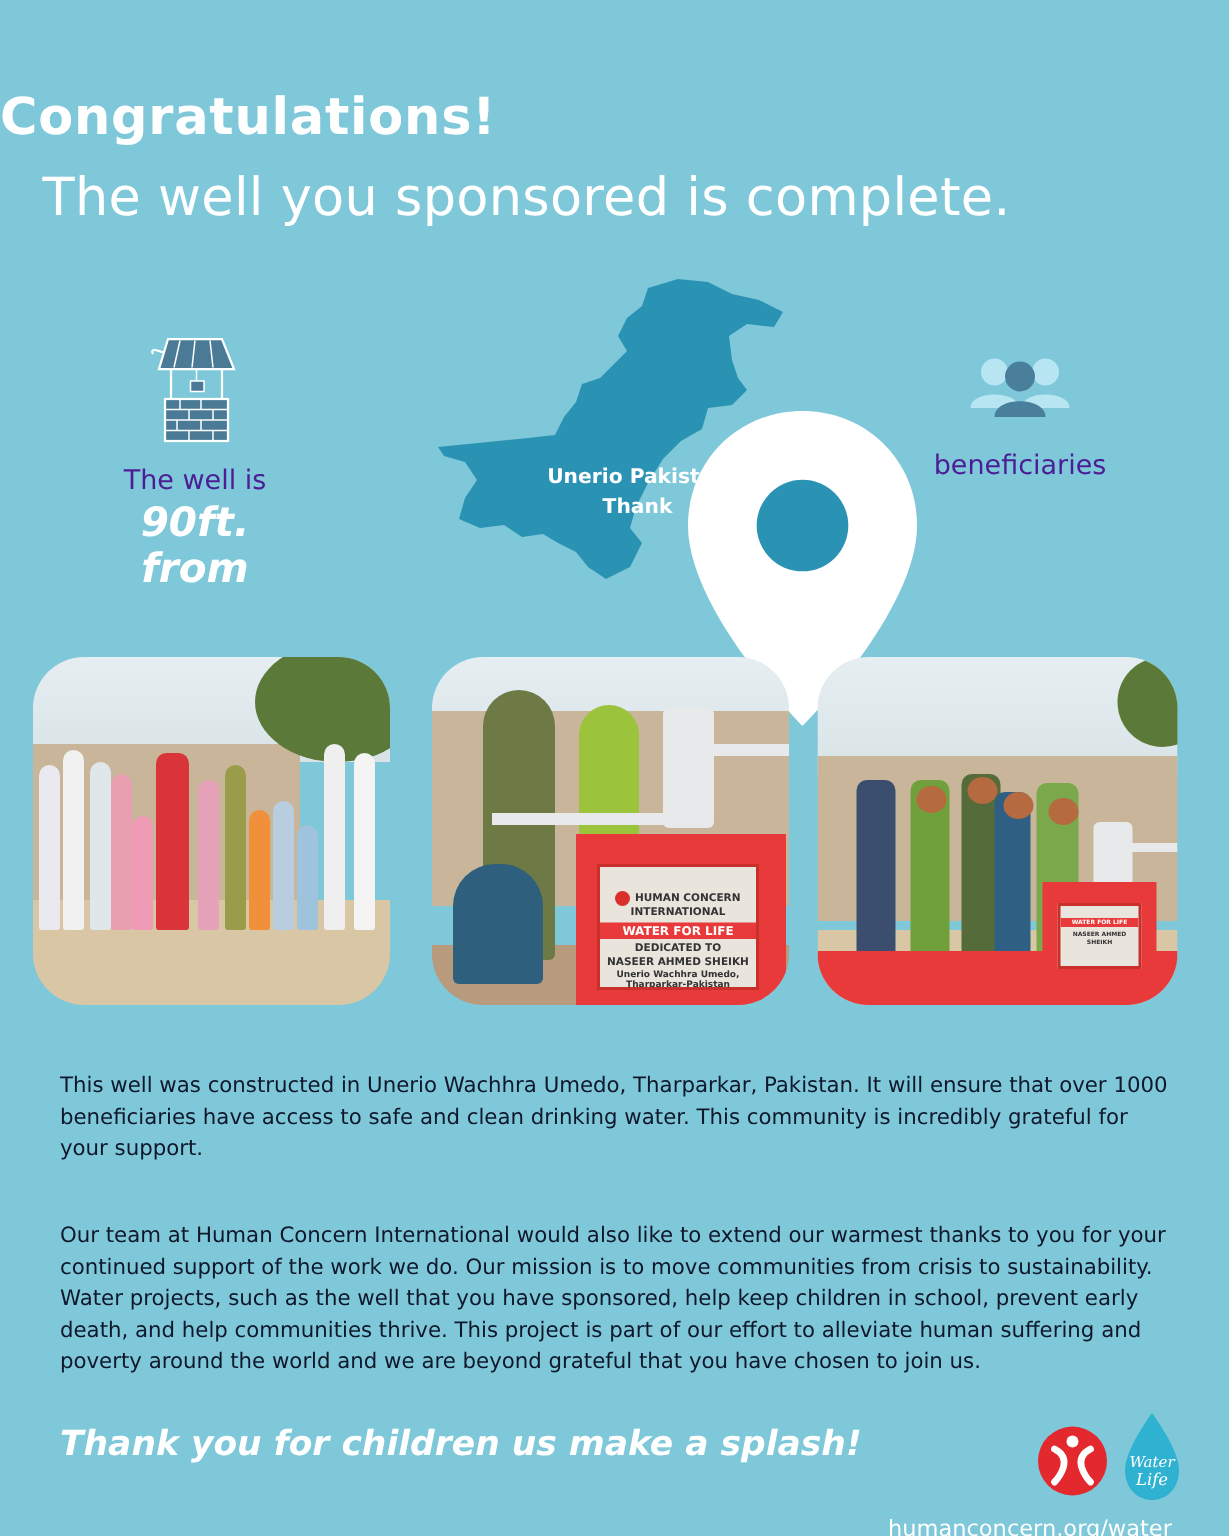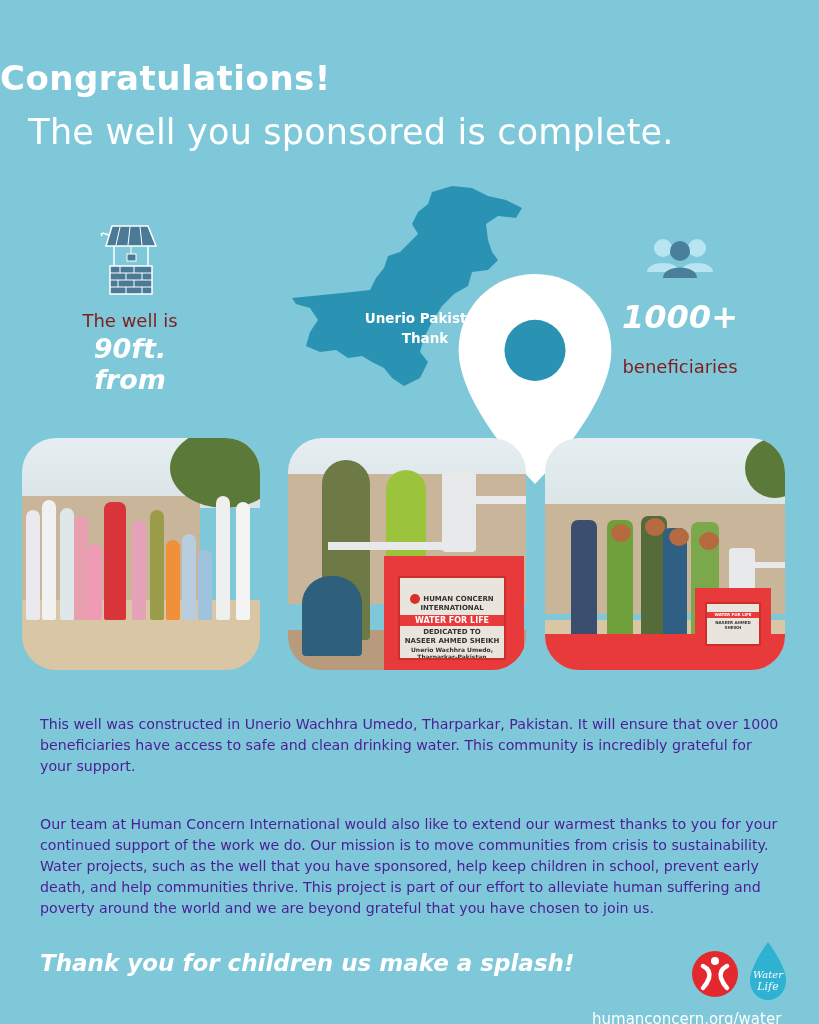--- a/index.html
+++ b/index.html
@@ -17,21 +17,21 @@
     }
     .subheadline {
       position: absolute; left: 0; width: 702px; top: 112px;
       text-align: center; font-size: 35px; font-weight: normal;
       font-family: "DejaVu Sans", sans-serif; letter-spacing: 0.2px;
     }
     
     .stat { position: absolute; text-align: center; }
     .stat-well { left: 55px; top: 222px; width: 150px; }
     .well-icon { width: 64px; height: 74px; margin: 0 auto; display: block; }
-    .stat-label-blue { color: #7f1d1d; font-size: 18px; font-family: "DejaVu Sans", sans-serif; }
+    .stat-label-blue { color: #4c1d95; font-size: 18px; font-family: "DejaVu Sans", sans-serif; }
     .stat-big { color: #ffffff; font-size: 27px; font-weight: bold; font-style: italic; font-family: "DejaVu Sans", sans-serif; }
     .stat-well .stat-label-blue { margin-top: 14px; }
     .stat-well .stat-big { margin-top: 2px; }
 
     .stat-people { left: 600px; top: 236px; width: 160px; }
     .people-icon { width: 70px; height: 44px; margin: 0 auto; display: block; }
     .stat-people .stat-big { margin-top: 18px; font-size: 32px; }
     .stat-people .stat-label-blue { margin-top: 20px; }
 
     
@@ -63,21 +63,21 @@
       color: #333; font-size: 7px; text-align: center; font-weight: bold; line-height: 9px;
       font-family: "DejaVu Sans", sans-serif; overflow: hidden;
     }
     .plaque .band { background: #e83a3a; color: #fff; font-size: 8px; line-height: 11px; margin: 2px 0; }
     .plaque .logo-dot { display: inline-block; width: 10px; height: 10px; border-radius: 50%; background: #d9302c; vertical-align: middle; margin-right: 3px; }
     .pipe { position: absolute; background: #e7e9ea; }
 
     
     .para {
       position: absolute; left: 40px; width: 740px;
-      color: #4c1d95; font-size: 14.2px; line-height: 21px;
+      color: #0f172a; font-size: 14.2px; line-height: 21px;
       font-family: "DejaVu Sans", sans-serif;
     }
     .para-1 { top: 714px; }
     .para-2 { top: 814px; }
 
     .thanks {
       position: absolute; left: 40px; top: 950px;
       font-size: 23px; font-weight: bold; font-style: italic;
       font-family: "DejaVu Sans", sans-serif;
     }
@@ -144,21 +144,20 @@
 
   <div class="stat stat-people">
     <svg class="people-icon" viewBox="0 0 70 44">
       <circle cx="18" cy="12" r="9" fill="#b7e6f2"></circle>
       <path d="M2 36 C2 24 34 24 34 36 Z" fill="#b7e6f2"></path>
       <circle cx="52" cy="12" r="9" fill="#b7e6f2"></circle>
       <path d="M36 36 C36 24 68 24 68 36 Z" fill="#b7e6f2"></path>
       <circle cx="35" cy="15" r="10" fill="#4a7f9c"></circle>
       <path d="M18 42 C18 28 52 28 52 42 Z" fill="#4a7f9c"></path>
     </svg>
-    <div class="stat-big">1000+</div>
     <div class="stat-label-blue">beneficiaries</div>
   </div>
 
   <div class="photo photo-1">
     <div class="sky"></div>
     <div class="wall" style="right:60px;"></div>
     <div class="tree" style="right:-20px; top:-10px; width:110px; height:80px;"></div>
     <div class="ground"></div>
     <div class="person" style="left:4px; height:110px; background:#e9e9ef;"></div>
     <div class="person" style="left:20px; height:120px; background:#f1f1f1;"></div>

